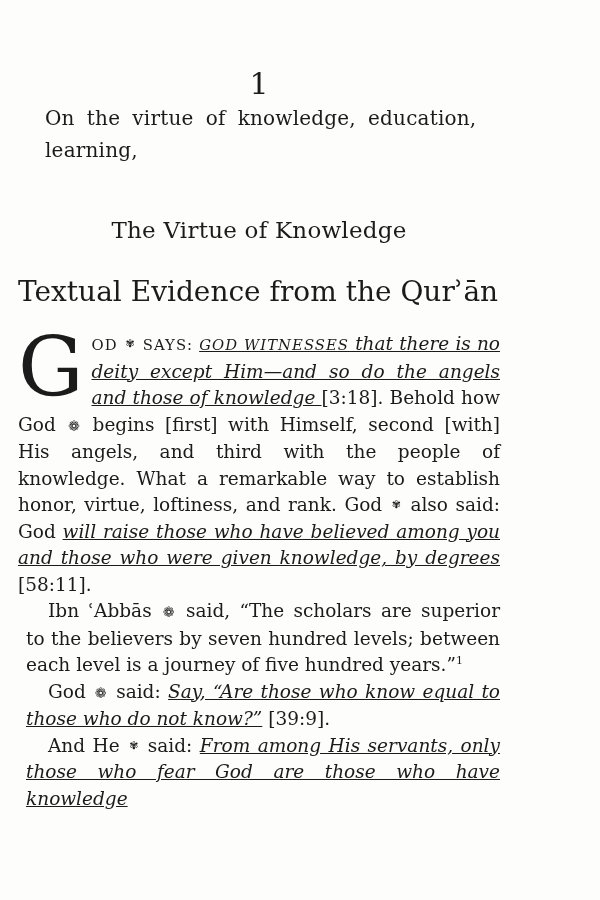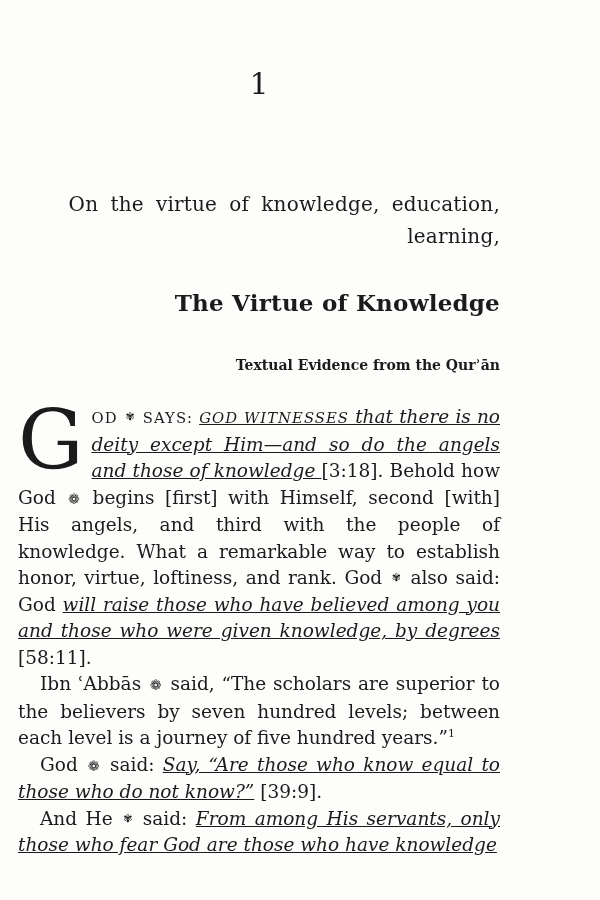--- a/index.html
+++ b/index.html
@@ -19,51 +19,49 @@
     top: 0;
     width: 482px;
   }
   .chapter-number {
     padding-top: 66px;
     text-align: center;
     font-size: 30px;
     line-height: 36px;
   }
   .epigraph {
-    margin-top: 86px;
     margin-left: 27px;
     font-size: 20px;
     line-height: 32px;
     word-spacing: 0.28em;
     letter-spacing: 0.01em;
-    text-align: right;
   }
   .section-title {
-    margin-top: 36px;
-    text-align: right;
+    margin-top: 49px;
+    text-align: center;
     font-size: 23px;
-    font-weight: bold;
+    font-weight: normal;
     line-height: 30px;
     letter-spacing: 0.01em;
   }
   .subsection-title {
     margin-top: 34px;
-    text-align: right;
-    font-size: 14px;
-    font-weight: bold;
+    text-align: left;
+    font-size: 28px;
+    font-weight: normal;
     line-height: 26px;
   }
   .body-text {
     margin-top: 26px;
     font-size: 18.5px;
     line-height: 26.5px;
     text-align: justify;
   }
   .body-text p { margin: 0; }
-  .body-text p.indent { text-indent: 22px; }
+  .body-text p.indent { text-indent: 22px; margin-left: 8px; }
   .dropcap {
     float: left;
     font-size: 82px;
     line-height: 66px;
     padding: 4px 8px 0 0;
     margin-bottom: -8px;
   }
   .sc { font-size: 0.8em; letter-spacing: 0.07em; }
   .it { font-style: italic; text-decoration: underline; }
   .hon-sm {

